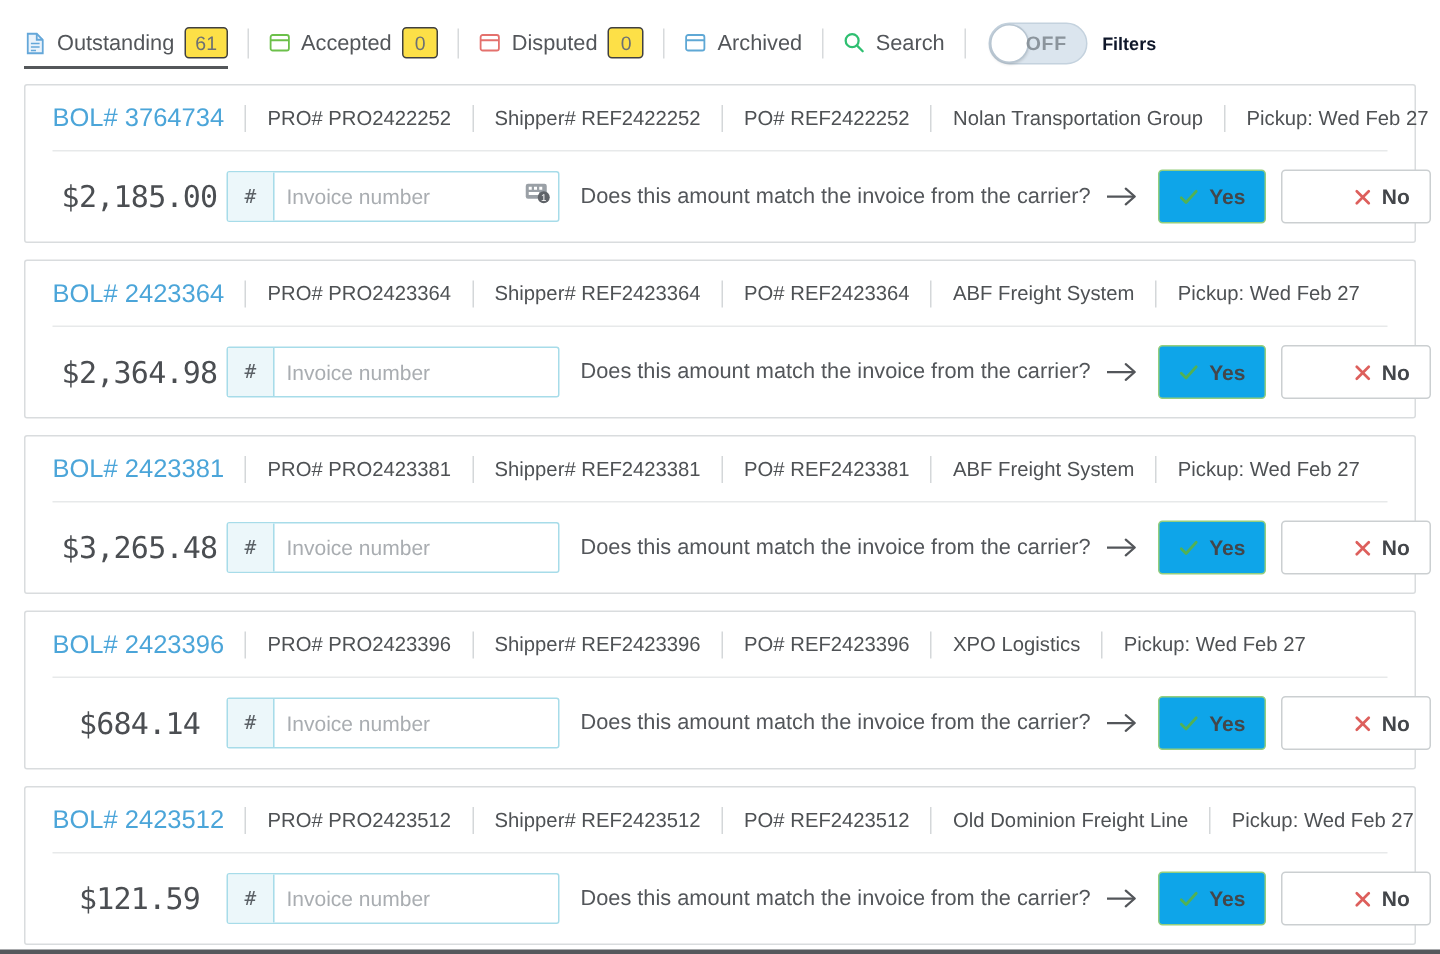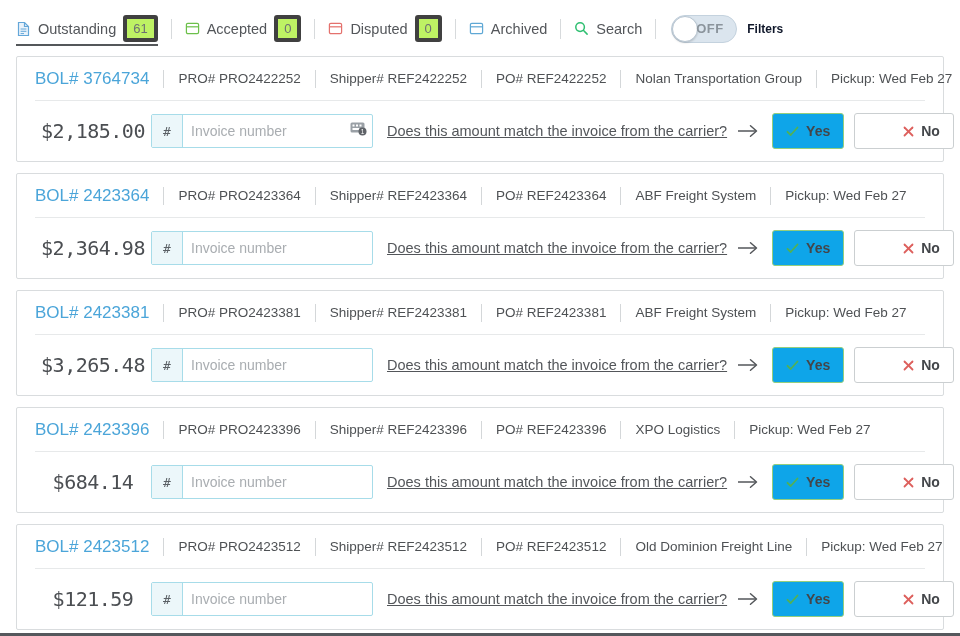--- a/index.html
+++ b/index.html
@@ -8,21 +8,21 @@
   .page { position:relative; width:960px; height:636px; }
 
   
   .tabbar { display:flex; align-items:center; padding:13px 0 0 16px; height:44px; }
   .tab { position:relative; display:inline-flex; align-items:center; gap:7px;
     height:30px; cursor:pointer; }
   .tab-label { font-size:14.5px; color:#53565a; }
   .tab.active::after { content:""; position:absolute; left:0; right:0; bottom:-2px;
     height:2px; background:#54575a; }
   .badge { display:inline-block; min-width:24px; text-align:center; padding:2px 6px;
-    border:4px solid #404040; border-radius:3px; font-size:13px; color:#6d7073; background:#bef264; }
+    border:1px solid #404040; border-radius:3px; font-size:13px; color:#6d7073; background:#fde047; }
   .vdiv { width:1px; height:20px; background:#d7dadc; margin:0 13px; flex:none; }
   .icon { display:inline-flex; flex:none; }
 
   
   .toggle-wrap { display:inline-flex; align-items:center; gap:10px; margin-left:2px; }
   .toggle { position:relative; width:66px; height:28px; border-radius:14px;
     background:#dbe5ee; border:1px solid #c4d2de; cursor:pointer; }
   .toggle-knob { position:absolute; left:0px; top:0px; width:26px; height:26px;
     border-radius:50%; background:#fff; border:1px solid #b7c5d1;
     box-shadow:0 1px 2px rgba(0,0,0,.15); }
@@ -44,21 +44,21 @@
     font-size:20px; color:#4b4e52; letter-spacing:-0.5px;text-align:center; }
   .input-group { display:flex; align-items:stretch; width:222px; height:34px; flex:none;
     border:1px solid #a7dce9; border-radius:2px; background:#fff; }
   .input-prefix { width:31px; flex:none; background:#ecf7fa; border-right:1px solid #a7dce9;
     display:flex; align-items:center; justify-content:center;
     font-family:"DejaVu Sans Mono", monospace; font-size:13px; color:#5b6166; }
   .invoice-input { flex:1; min-width:0; border:none; outline:none; padding:0 8px;
     font-size:14px; color:#53565a; font-family:"Liberation Sans", sans-serif; background:transparent; }
   .invoice-input::placeholder { color:#a9adb1; }
   .autofill { align-self:center; margin-right:5px; flex:none; }
-  .question { margin-left:14px; font-size:14.5px; color:#53565a;text-decoration:underline; }
+  .question { margin-left:14px; font-size:14.5px; color:#53565a; }
   .arrow { margin-left:10px; display:inline-flex; }
   .btn { display:inline-flex; align-items:center; gap:7px; height:36px; padding:0 13px;
     border-radius:3px; font-size:14px; font-weight:bold; color:#43464a; cursor:pointer; }
   .btn-yes { margin-left:13px; background:#0ea5e9; border:1px solid #94ce7d; }
   .btn-no  { margin-left:10px; background:#fff;    border:1px solid #cbcfd1;padding-left:48px; }
 
   .bottom-edge { position:absolute; left:0; right:0; bottom:0; height:3px; background:#55585c; }
 </style>
 </head>
 <body>

